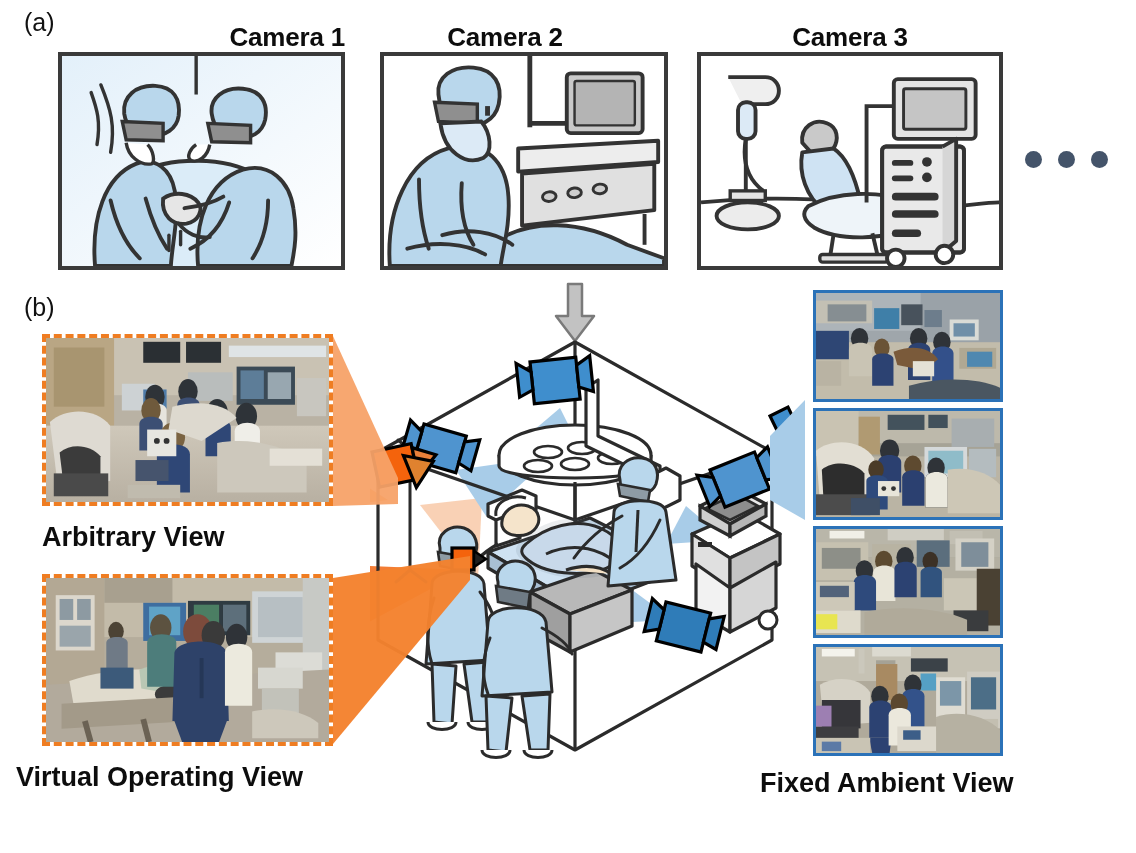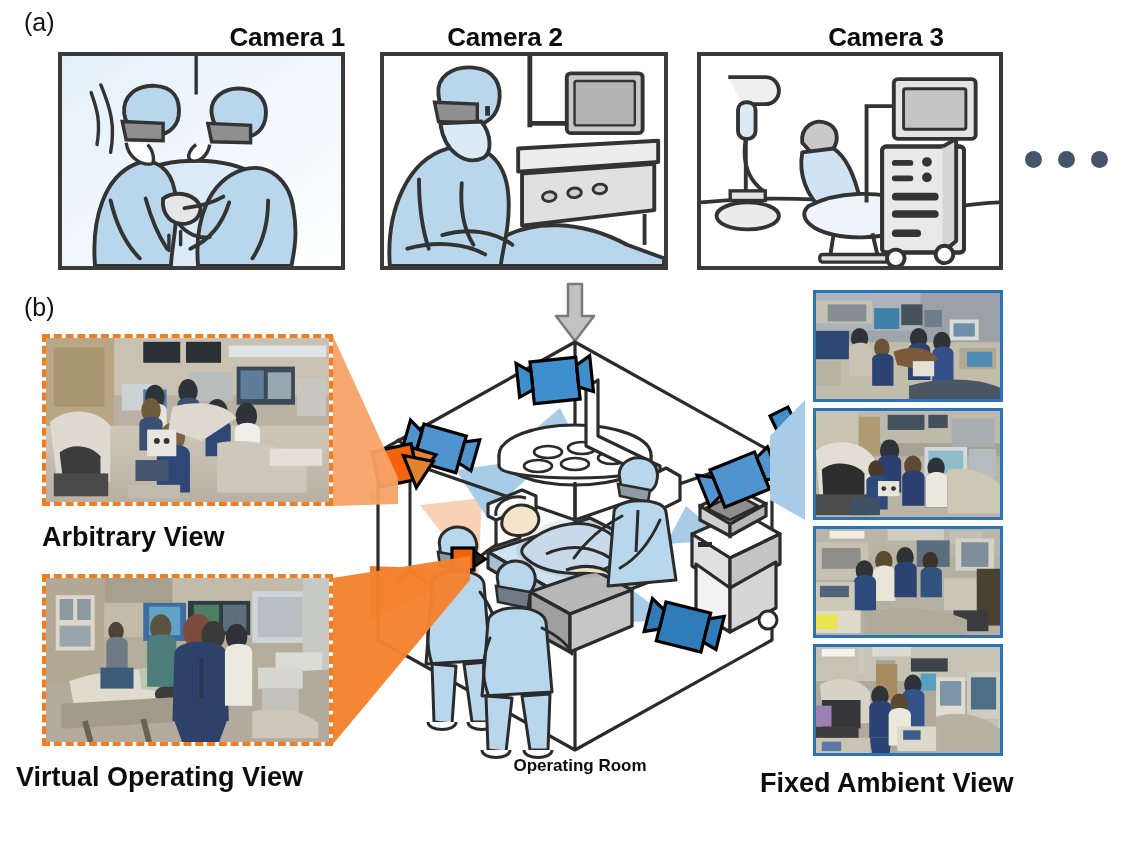--- a/index.html
+++ b/index.html
@@ -60,21 +60,21 @@
 </style>
 </head>
 <body>
 
 <div class="fig">
 
   <div class="subfig-tag" style="left:24px;top:8px;">(a)</div>
 
   <div class="panel-caption" style="left:58px;top:22px;width:287px;text-align:right;">Camera 1</div>
   <div class="panel-caption" style="left:361px;top:22px;width:288px;">Camera 2</div>
-  <div class="panel-caption" style="left:733px;top:22px;width:306px;">Camera 3</div>
+  <div class="panel-caption" style="left:697px;top:22px;width:306px;">Camera 3</div>
 
   <div class="cam-frame" style="left:58px;top:52px;width:287px;height:218px;">
     <svg viewBox="0 0 287 218" preserveAspectRatio="none">
       <defs>
         <linearGradient id="c1bg" x1="0" y1="0" x2="1" y2="1">
           <stop offset="0" stop-color="#e3f0fa"></stop>
             <stop offset="1" stop-color="#ffffff"></stop>
         </linearGradient>
       </defs>
       <rect x="0" y="0" width="287" height="218" fill="url(#c1bg)"></rect>
@@ -617,21 +617,20 @@
         <path d="M30 10 L58 22 L36 44 Z" fill="#e0822f" stroke="#000" stroke-width="3.2"></path>
       </g>
 
       <g transform="translate(82,218)">
         <rect x="0" y="0" width="22" height="22" fill="#f4630c" stroke="#000" stroke-width="3.2"></rect>
         <path d="M22 3 L34 11 L22 19 Z" fill="#1f1f1f" stroke="#000" stroke-width="2.4"></path>
       </g>
     </svg>
   </div>
 
-  <div class="or-label" style="left:440px;top:756px;width:280px;">Operating Room</div>
 
   <svg class="overlay-svg">
 
     <path d="M333 336 L398 478 L398 504 L333 506 Z" fill="#f7a268" opacity="0.95"></path>
 
     <path d="M333 578 L470 556 L470 580 L333 744 Z" fill="#f4822e" opacity="0.97"></path>
 
     <path d="M805 400 L770 436 L770 500 L805 520 Z" fill="#a8cce8"></path>
   </svg>
 

